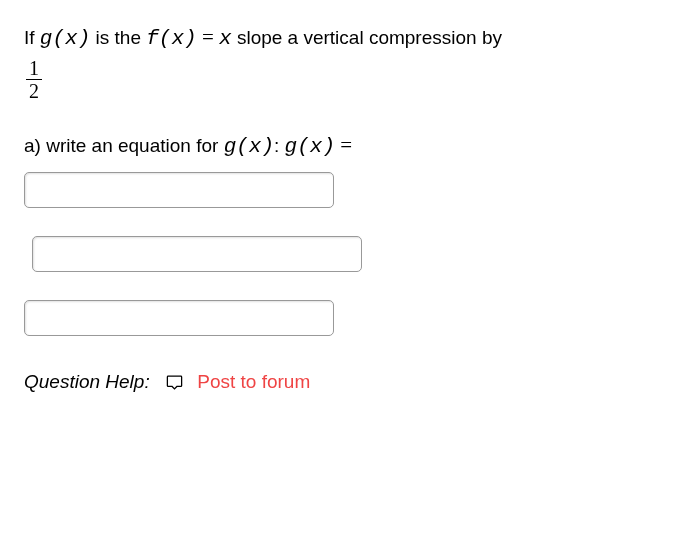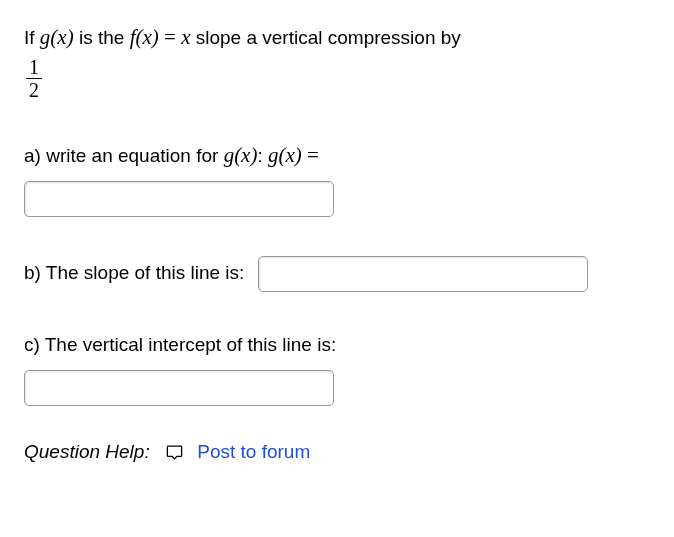--- a/index.html
+++ b/index.html
@@ -12,21 +12,21 @@
       font-size: 19px;
       color: #000;
       background: #fff;
       padding: 20px 24px;
       width: 674px;
     }
     .question-body {
       line-height: 1.5;
     }
     .math-italic {
-      font-family: Liberation Serif, serif;
+      font-family: Liberation Mono, monospace;
       font-style: italic;
       font-size: 21px;
     }
     .math {
       font-family: 'Times New Roman', serif;
       font-size: 21px;
     }
     .fraction {
       display: inline-block;
       vertical-align: middle;
@@ -39,21 +39,21 @@
     .fraction .num {
       display: block;
       border-bottom: 1px solid #000;
       padding: 0 3px;
     }
     .fraction .den {
       display: block;
       padding: 0 3px;
     }
     .part {
-      margin-top: 39px;
+      margin-top: 28px;
     }
     .input-field {
       border: 1px solid #999;
       border-radius: 5px;
       box-shadow: inset 1px 1px 2px rgba(0,0,0,0.12);
       height: 36px;
       padding: 4px 8px;
       font-size: 16px;
       background: #fff;
       vertical-align: middle;
@@ -69,21 +69,21 @@
       margin-left: 8px;
     }
     .help-section {
       margin-top: 32px;
     }
     .help-label {
       display: inline;
       font-style: italic;
     }
     .help-link {
-      color: #1d4ed8;
+      color: #ef4444;
       text-decoration: none;
       cursor: pointer;
       margin-left: 6px;
     }
     .chat-icon {
       display: inline-block;
       vertical-align: middle;
       margin-left: 10px;
       margin-right: 2px;
     }
@@ -116,26 +116,24 @@
   </div>
 
   <div class="part">
     <div>
       <span>a) write an equation for </span><span class="math-italic">g(x)</span><span>: </span><span class="math-italic">g(x)</span><span class="math"> =</span>
     </div>
     <input type="text" class="input-field input-below" style="">
   </div>
 
   <div class="part">
-    <span>b) The slope of this line is:</span>
     <input type="text" class="input-field input-inline" style="">
   </div>
 
   <div class="part">
-    <div>c) The vertical intercept of this line is:</div>
     <input type="text" class="input-field input-below" style="">
   </div>
 
   <div class="help-section">
     <span class="help-label">Question Help:</span>
     <span class="chat-icon">
       <svg viewBox="0 0 24 24">
           <path d="M20 4H4a1 1 0 0 0-1 1v11a1 1 0 0 0 1 1h5l3 3 3-3h5a1 1 0 0 0 1-1V5a1 1 0 0 0-1-1z"></path>
         </svg>
     </span>

